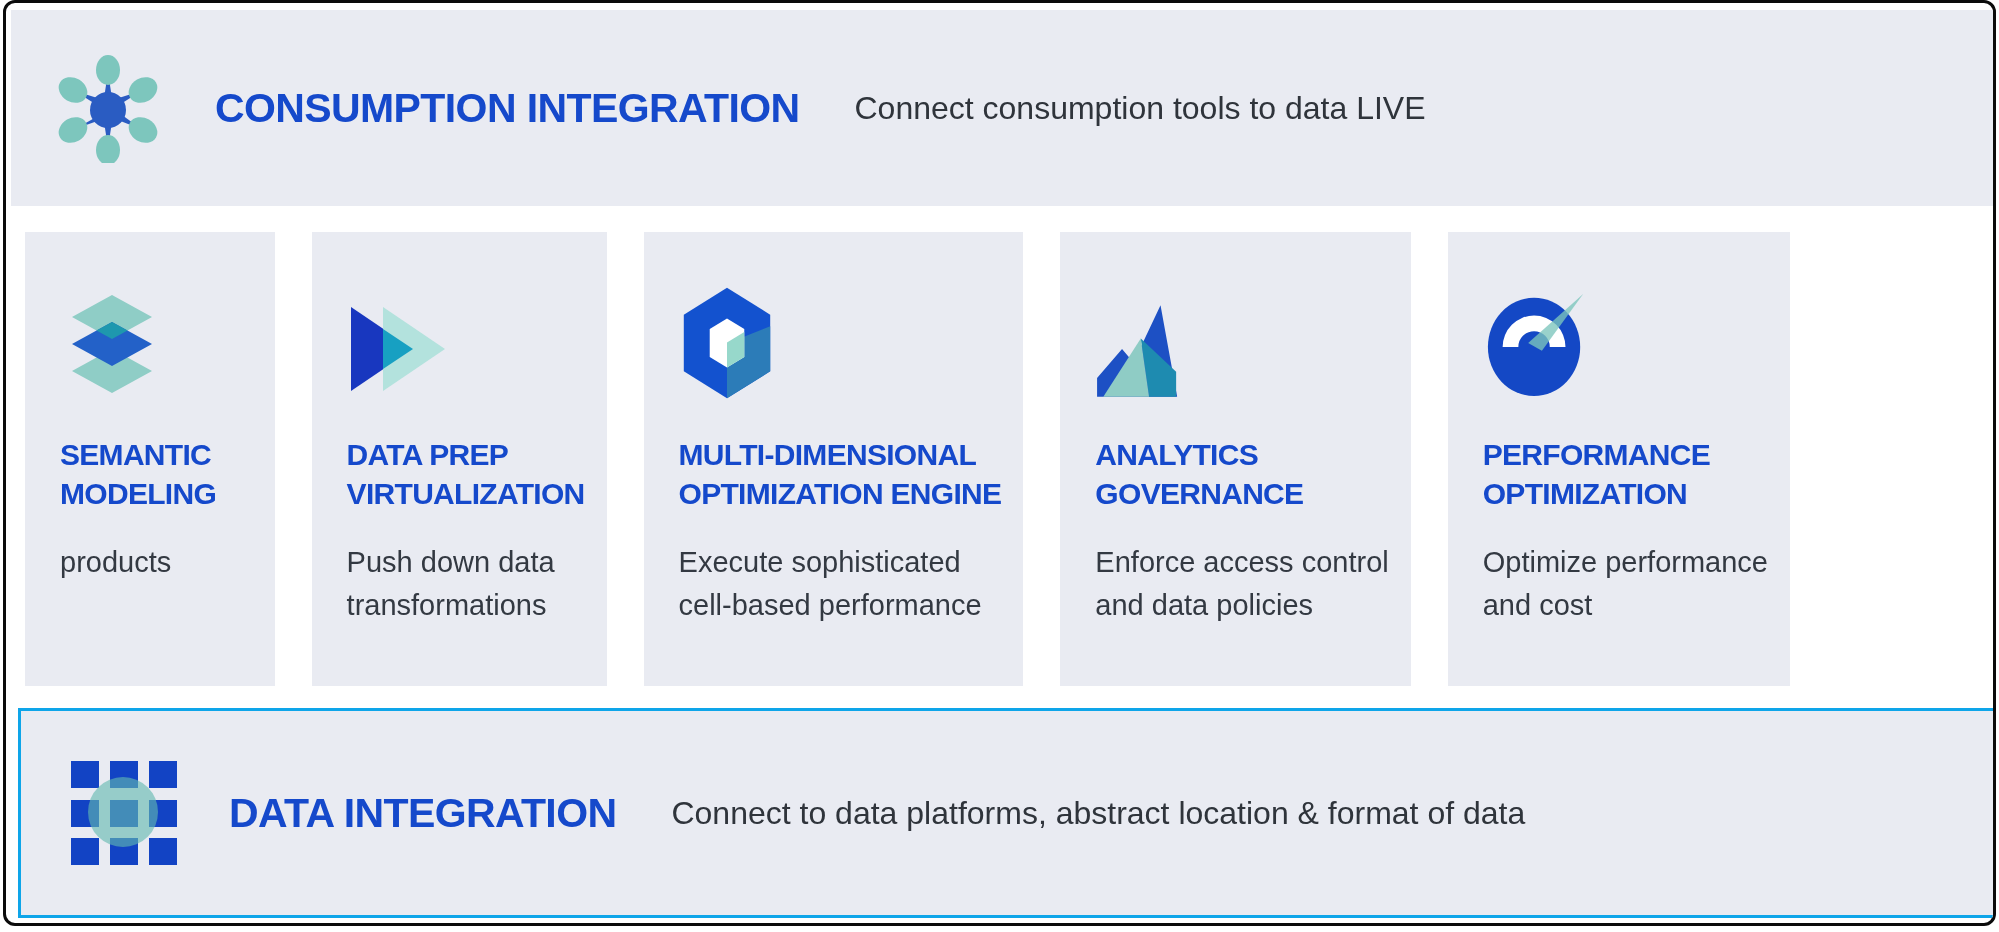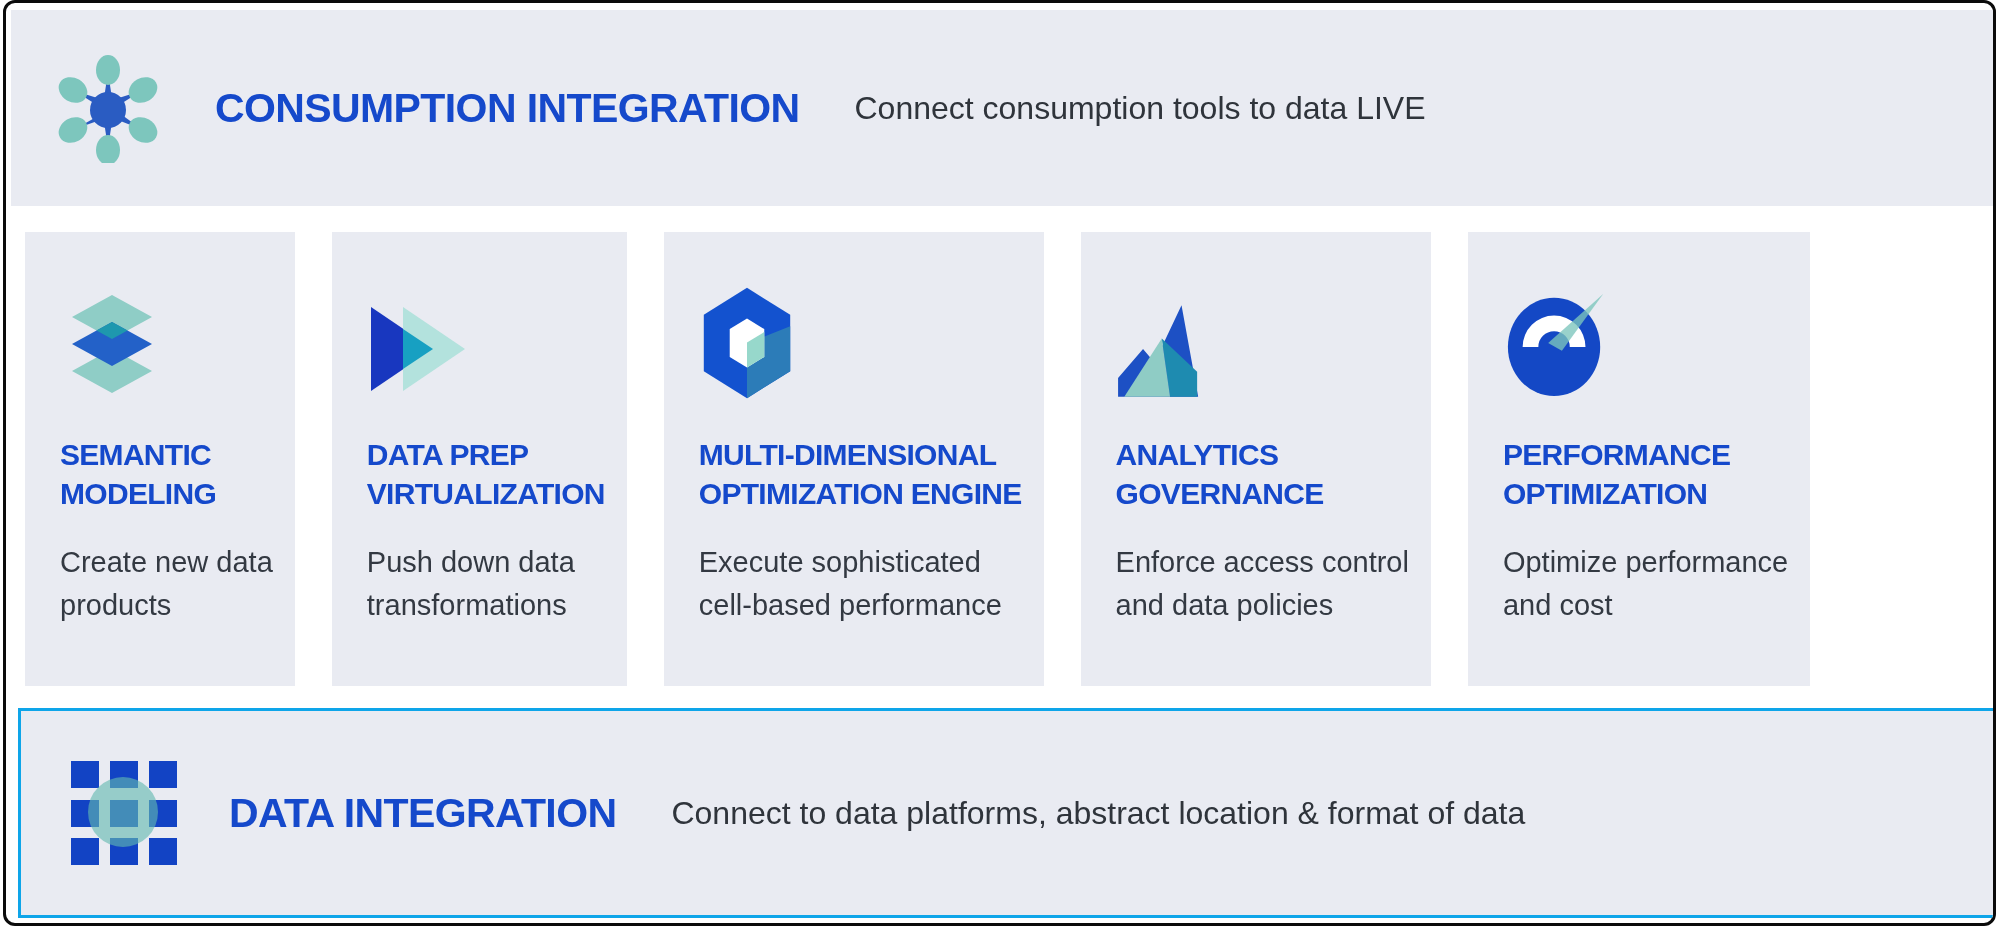--- a/index.html
+++ b/index.html
@@ -67,21 +67,20 @@
           <polygon points="52,60 92,82 52,104 12,82" fill="#8fcdc6"></polygon>
           <polygon points="52,33 92,55 52,77 12,55" fill="#2361c8"></polygon>
           <polygon points="52,33 67.5,41.5 52,50 36.5,41.5" fill="#1e98ae"></polygon>
         </svg>
       </div>
       <div class="card-title">
         <span class="tline">SEMANTIC</span>
         <span class="tline">MODELING</span>
       </div>
       <div class="card-desc">
-        <span class="dline">Create new data</span>
         <span class="dline">products</span>
       </div>
     </div>
 
     <div class="card">
       <div class="card-icon">
         <svg width="108" height="100" viewBox="0 0 100 100">
           <polygon points="0,8 62,50 0,92" fill="#1837bf"></polygon>
           <polygon points="32,8 94,50 32,92" fill="#b3e2dd"></polygon>
           <polygon points="32,30 62,50 32,70" fill="#17a0c2"></polygon>

